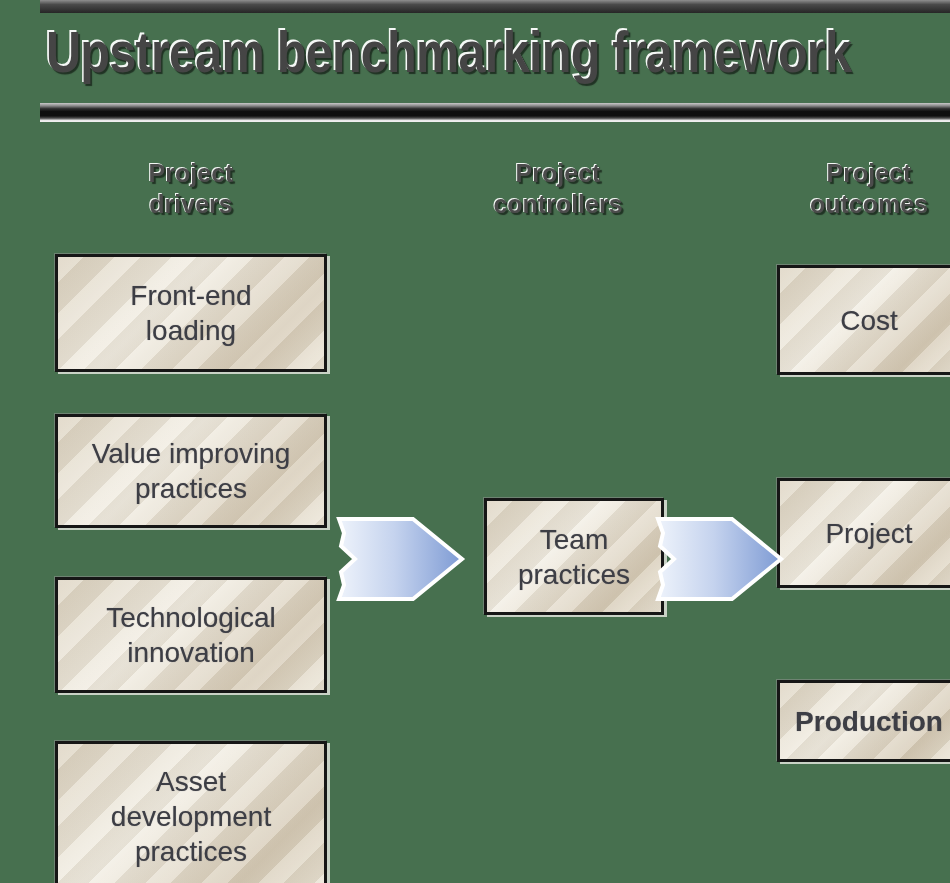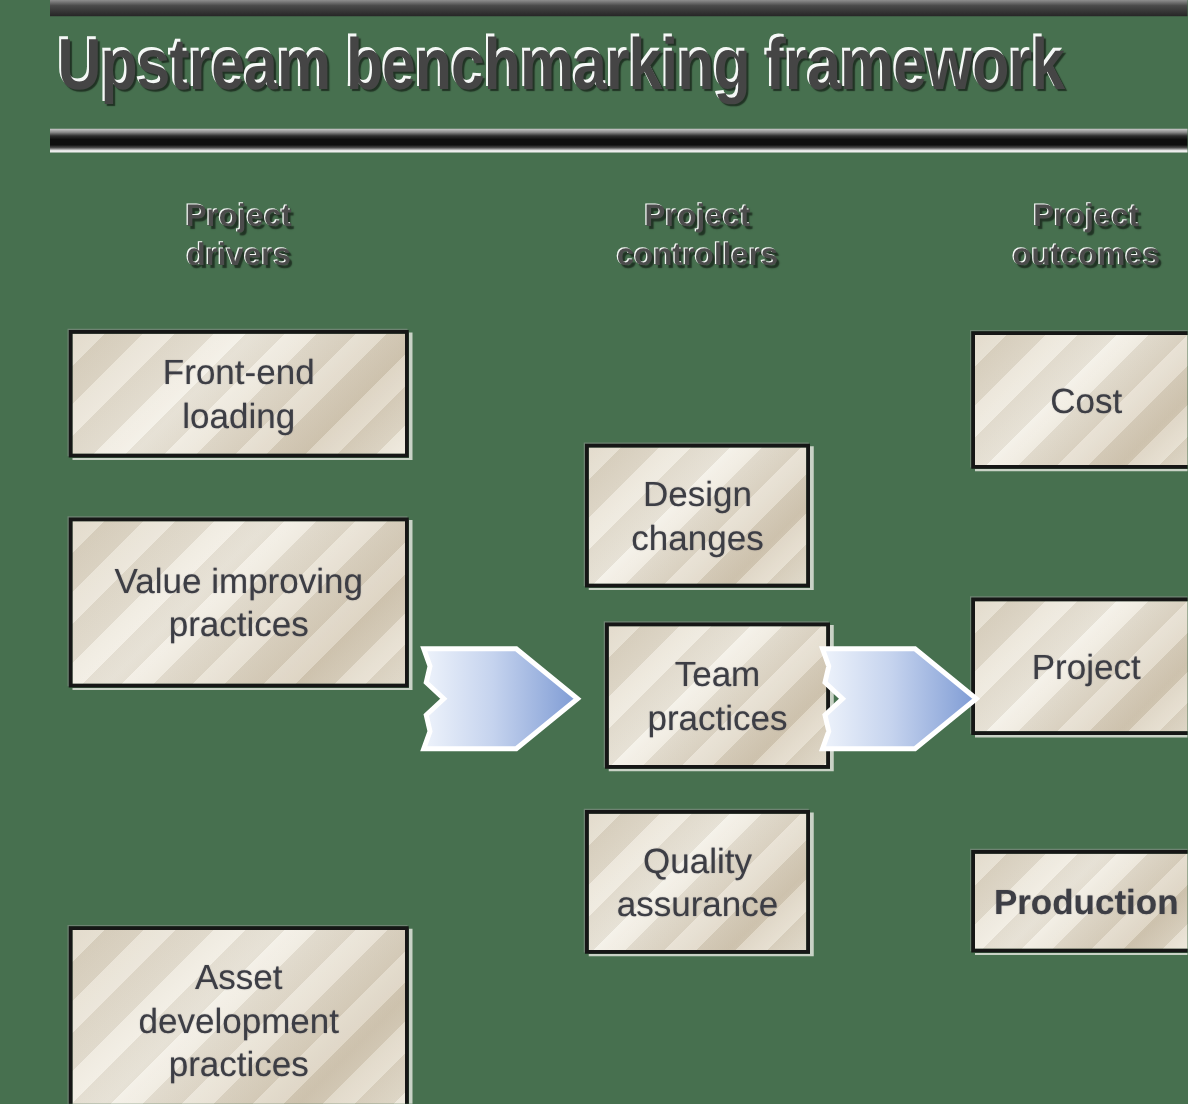--- a/index.html
+++ b/index.html
@@ -54,22 +54,22 @@
     box-shadow:3px 2px 0 rgba(244,243,238,.75), -1px -1px 0 rgba(150,150,150,.5);
     display:flex;align-items:center;justify-content:center;
     text-align:center;
     font-size:28px;line-height:1.25;color:#3d3e45;
     white-space:pre-line;
     text-shadow:0 0 1px rgba(60,60,70,.45);
     box-sizing:border-box;
   }
 
   
-  .n-fel{left:15px;top:264px;width:272px;height:102px;}
-  .n-vip{left:15px;top:414px;width:272px;height:136px;}
+  .n-fel{left:15px;top:254px;width:272px;height:118px;}
+  .n-vip{left:15px;top:414px;width:272px;height:114px;}
   .n-tin{left:15px;top:577px;width:272px;height:116px;}
   .n-adp{left:15px;top:741px;width:272px;height:150px;}
   
   .n-dch{left:428px;top:355px;width:180px;height:115px;}
   .n-tpr{left:444px;top:498px;width:180px;height:117px;}
   .n-qas{left:428px;top:648px;width:180px;height:115px;}
   
   .n-cos{left:737px;top:265px;width:184px;height:110px;}
   .n-sch{left:737px;top:478px;width:184px;height:110px;}
   .n-pro{left:737px;top:680px;width:184px;height:82px;font-weight:bold;}
@@ -96,30 +96,28 @@
 drivers</div>
   <div class="col-header c2">Project
 controllers</div>
   <div class="col-header c3">Project
 outcomes</div>
 
   <div class="node n-fel">Front-end
 loading</div>
   <div class="node n-vip">Value improving
 practices</div>
+  <div class="node n-tin">Technological
+innovation</div>
   <div class="node n-adp">Asset
 development
 practices</div>
 
-  <div class="node n-dch">Design
-changes</div>
   <div class="node n-tpr">Team
 practices</div>
-  <div class="node n-qas">Quality
-assurance</div>
 
   <div class="node n-cos">Cost</div>
   <div class="node n-sch">Project</div>
   <div class="node n-pro">Production</div>
 
   <svg class="arrow a1" viewBox="0 0 136 92" aria-hidden="true">
     <defs>
       <linearGradient id="agrad1" x1="0" y1="0" x2="1" y2="0">
         <stop offset="0" stop-color="#eef3fb"></stop>
         <stop offset="0.45" stop-color="#c5d3ee"></stop>

